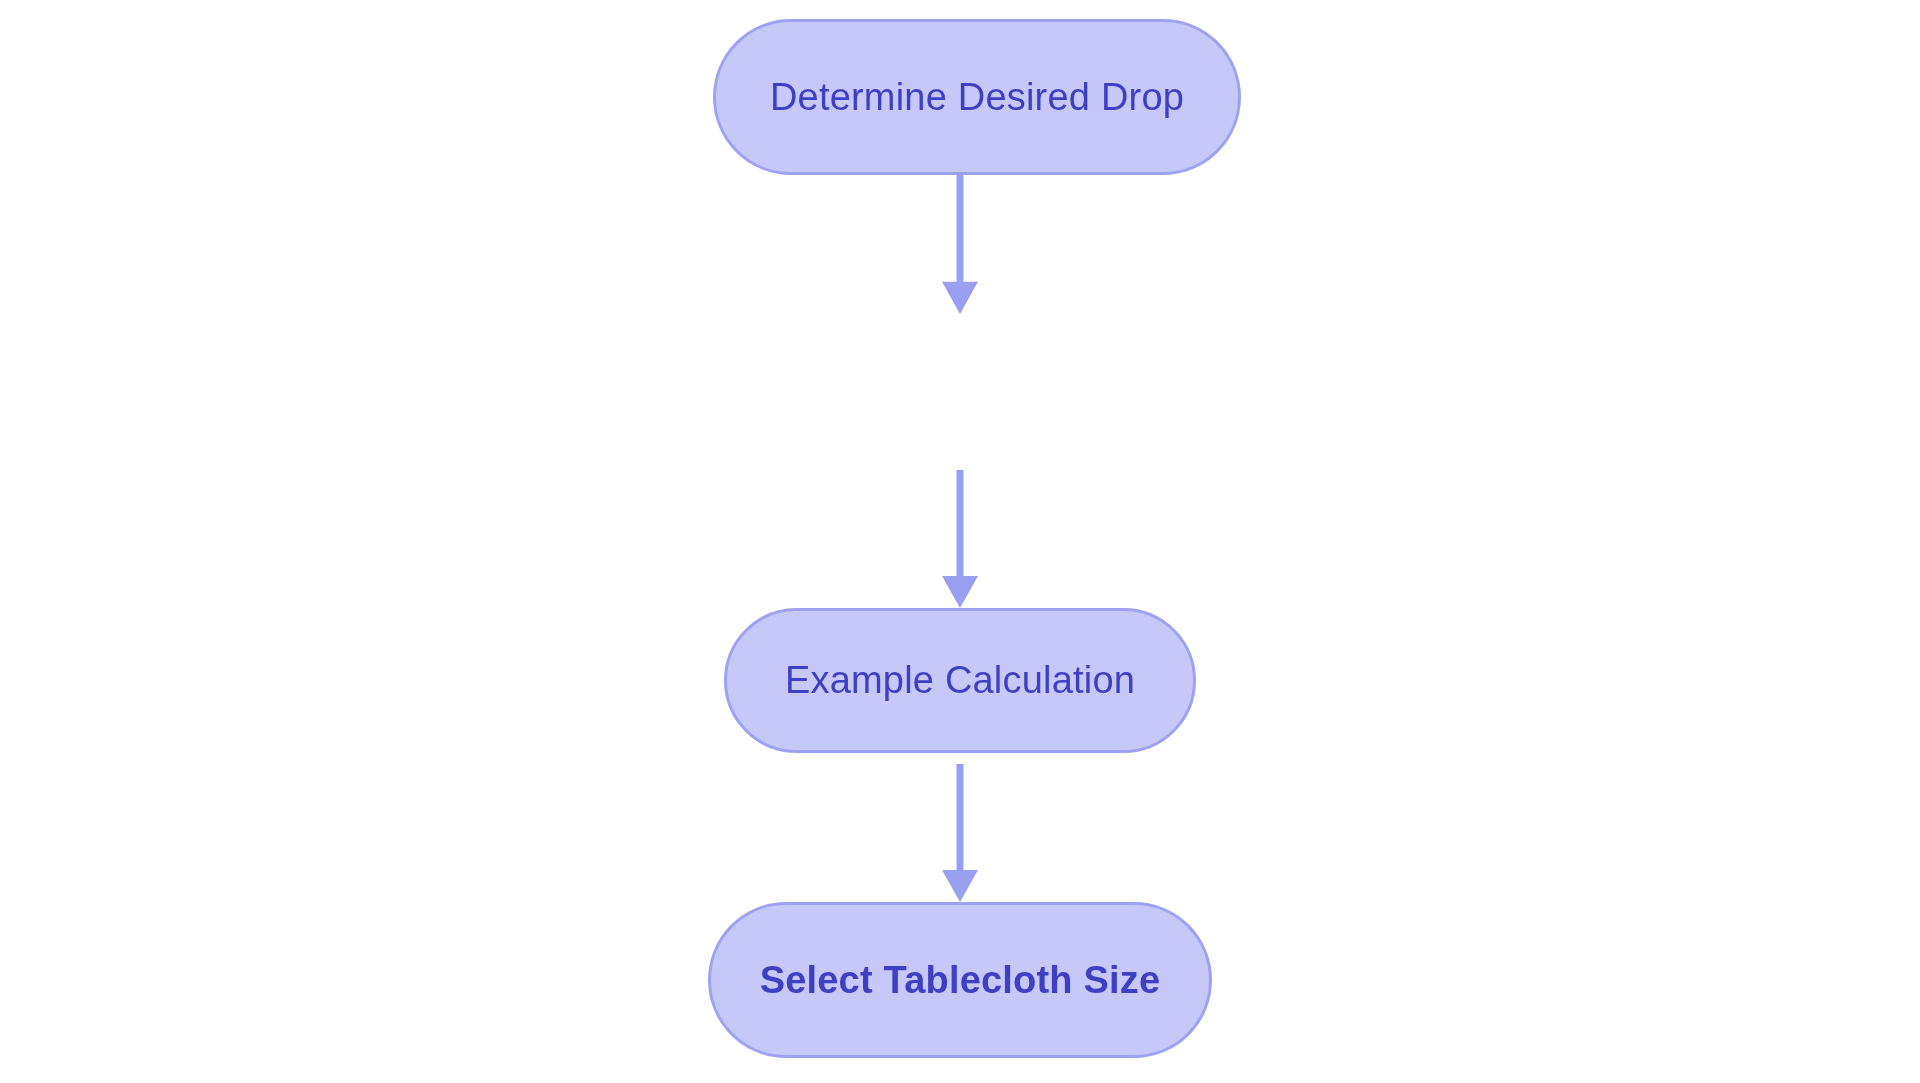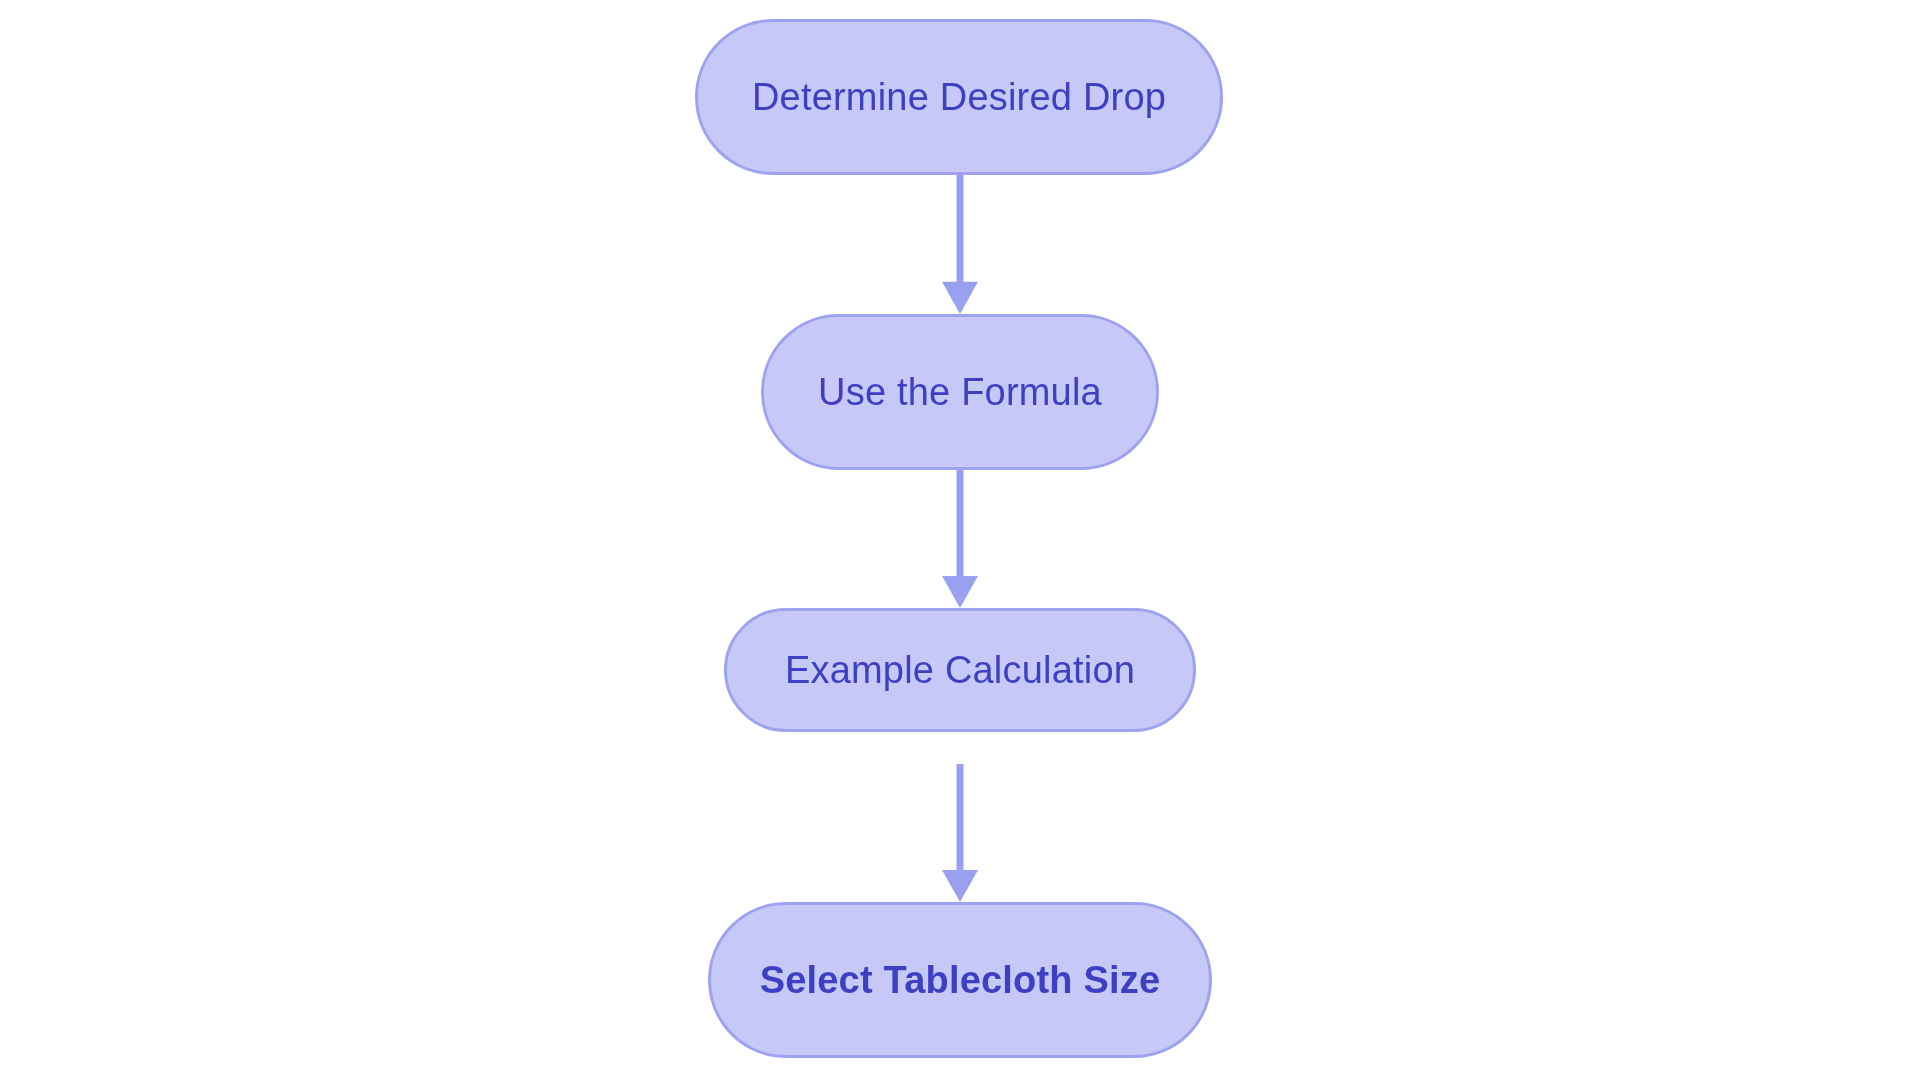--- a/index.html
+++ b/index.html
@@ -17,23 +17,23 @@
     border: 3px solid var(--node-border, #9da3f0);
     border-radius: 999px;
     box-sizing: border-box;
   }
   .node-label {
     color: var(--node-text, #3e40c4);
     font-size: 38px;
     letter-spacing: 0.2px;
     white-space: nowrap;
   }
-  .n1 { left: 695px; top: 19px;  width: 528px; height: 156px; text-align: right; }
+  .n1 { left: 713px; top: 19px;  width: 528px; height: 156px; text-align: right; }
   .n2 { left: 761px; top: 314px; width: 398px; height: 156px; }
-  .n3 { left: 724px; top: 608px; width: 472px; height: 124px; }
+  .n3 { left: 724px; top: 608px; width: 472px; height: 145px; }
   .n4 { left: 708px; top: 902px; width: 504px; height: 156px; font-weight: bold; }
   .arrow { position: absolute; left: 940px; width: 40px; display: block; }
   .a1 { top: 175px; height: 139px; }
   .a2 { top: 470px; height: 138px; }
   .a3 { top: 764px; height: 138px; }
   .arrow line { stroke: var(--arrow, #9aa0f0); stroke-width: 7; }
   .arrow polygon { fill: var(--arrow, #9aa0f0); }
 </style>
 </head>
 <body>
@@ -42,23 +42,20 @@
 
   <div class="node n1">
     <span class="node-label">Determine Desired Drop</span>
   </div>
 
   <svg class="arrow a1" viewBox="0 0 40 138" preserveAspectRatio="none" xmlns="http://www.w3.org/2000/svg">
     <line x1="20" y1="0" x2="20" y2="108"></line>
     <polygon points="2,106 38,106 20,138"></polygon>
   </svg>
 
-  <div class="node n2">
-    <span class="node-label">Use the Formula</span>
-  </div>
 
   <svg class="arrow a2" viewBox="0 0 40 138" preserveAspectRatio="none" xmlns="http://www.w3.org/2000/svg">
     <line x1="20" y1="0" x2="20" y2="108"></line>
     <polygon points="2,106 38,106 20,138"></polygon>
   </svg>
 
   <div class="node n3">
     <span class="node-label">Example Calculation</span>
   </div>
 

